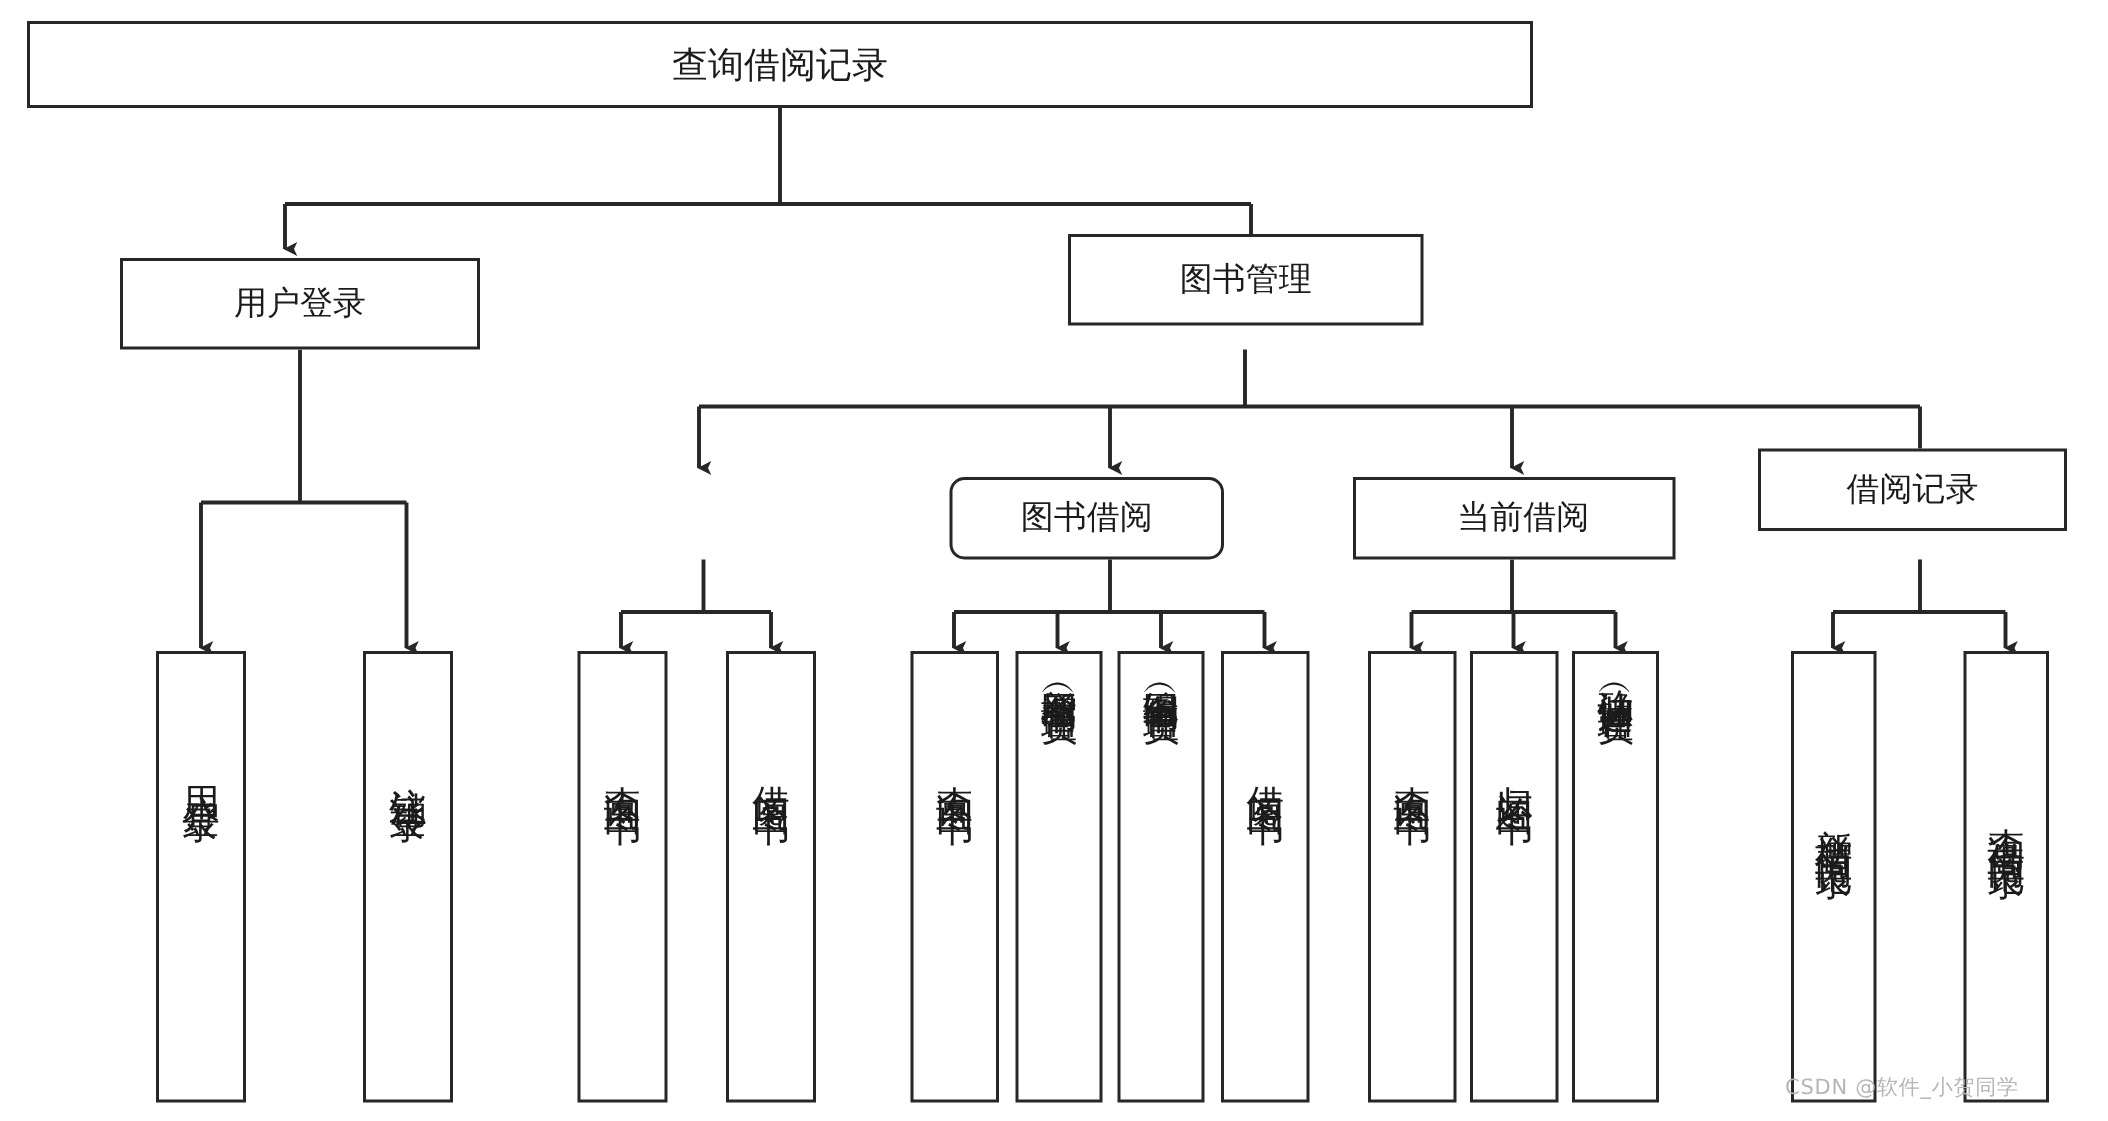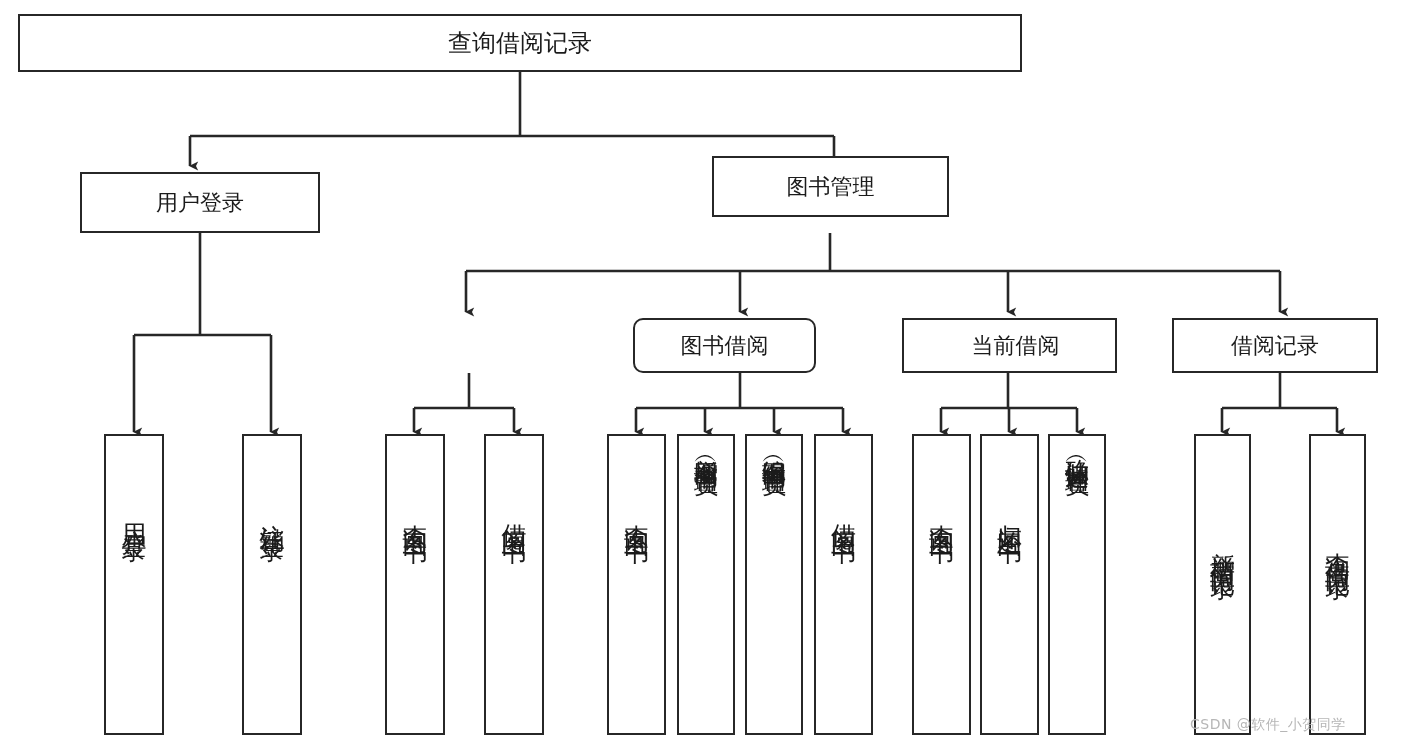--- a/index.html
+++ b/index.html
@@ -153,21 +153,21 @@
 
 
   <div class="node branch" style="left:633px; top:318px; width:183px; height:55px;border-radius:10px;">
     <span class="node-label">图书借阅</span>
   </div>
 
   <div class="node branch" style="left:902px; top:318px; width:215px; height:55px;padding-left:12px;">
     <span class="node-label">当前借阅</span>
   </div>
 
-  <div class="node branch" style="left:1172px; top:318px; width:206px; height:55px;">
+  <div class="node branch" style="left:1172px; top:299px; width:206px; height:55px;">
     <span class="node-label">借阅记录</span>
   </div>
 
   <div class="node leaf mid-text" style="left:104px; top:434px; width:60px; height:301px;">
     <span class="node-label">用户登录</span>
   </div>
   <div class="node leaf mid-text" style="left:242px; top:434px; width:60px; height:301px;">
     <span class="node-label">注销登录</span>
   </div>
 

